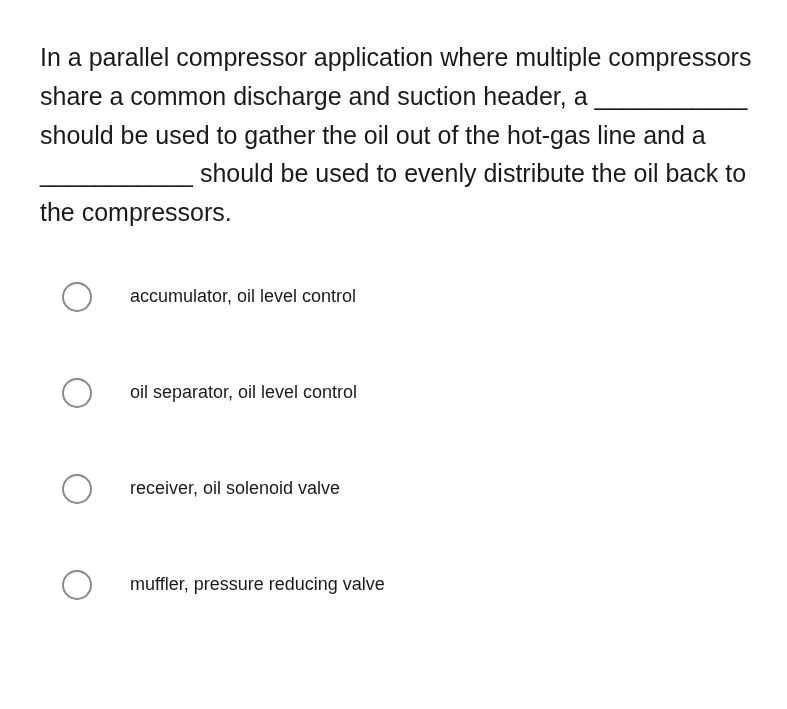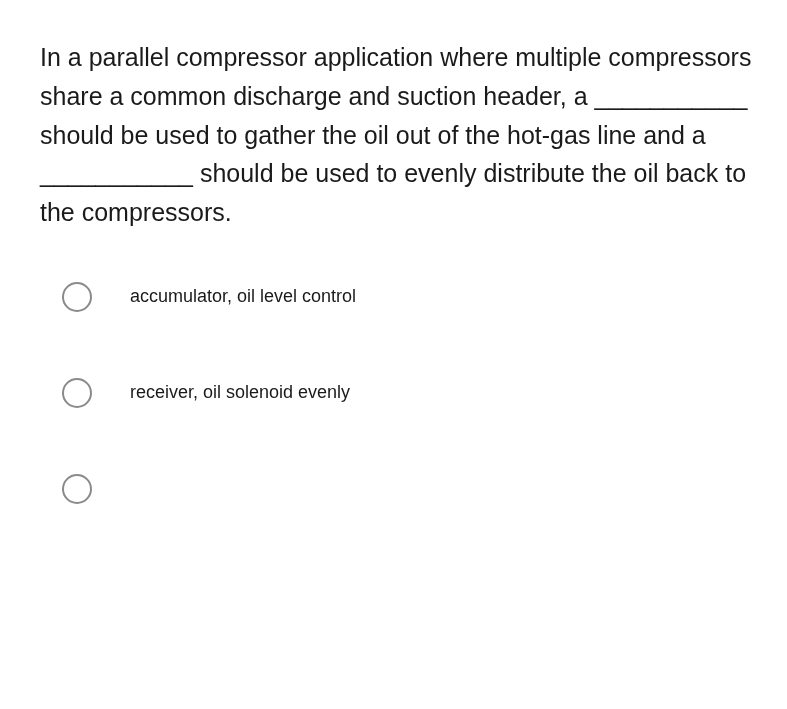--- a/index.html
+++ b/index.html
@@ -49,18 +49,23 @@
 
 <div class="question-text">In a parallel compressor application where multiple compressors share a common discharge and suction header, a ___________ should be used to gather the oil out of the hot-gas line and a ___________ should be used to evenly distribute the oil back to the compressors.</div>
 
 <div class="options">
   <div class="option">
     <div class="radio-circle"></div>
     <span class="option-label">accumulator, oil level control</span>
   </div>
   <div class="option">
     <div class="radio-circle"></div>
-    <span class="option-label">receiver, oil solenoid evenly</span>
+    <span class="option-label">oil separator, oil level control</span>
   </div>
   <div class="option">
     <div class="radio-circle"></div>
+    <span class="option-label">receiver, oil solenoid valve</span>
+  </div>
+  <div class="option">
+    <div class="radio-circle"></div>
+    <span class="option-label">muffler, pressure reducing valve</span>
   </div>
 </div>
 
 </body></html>

